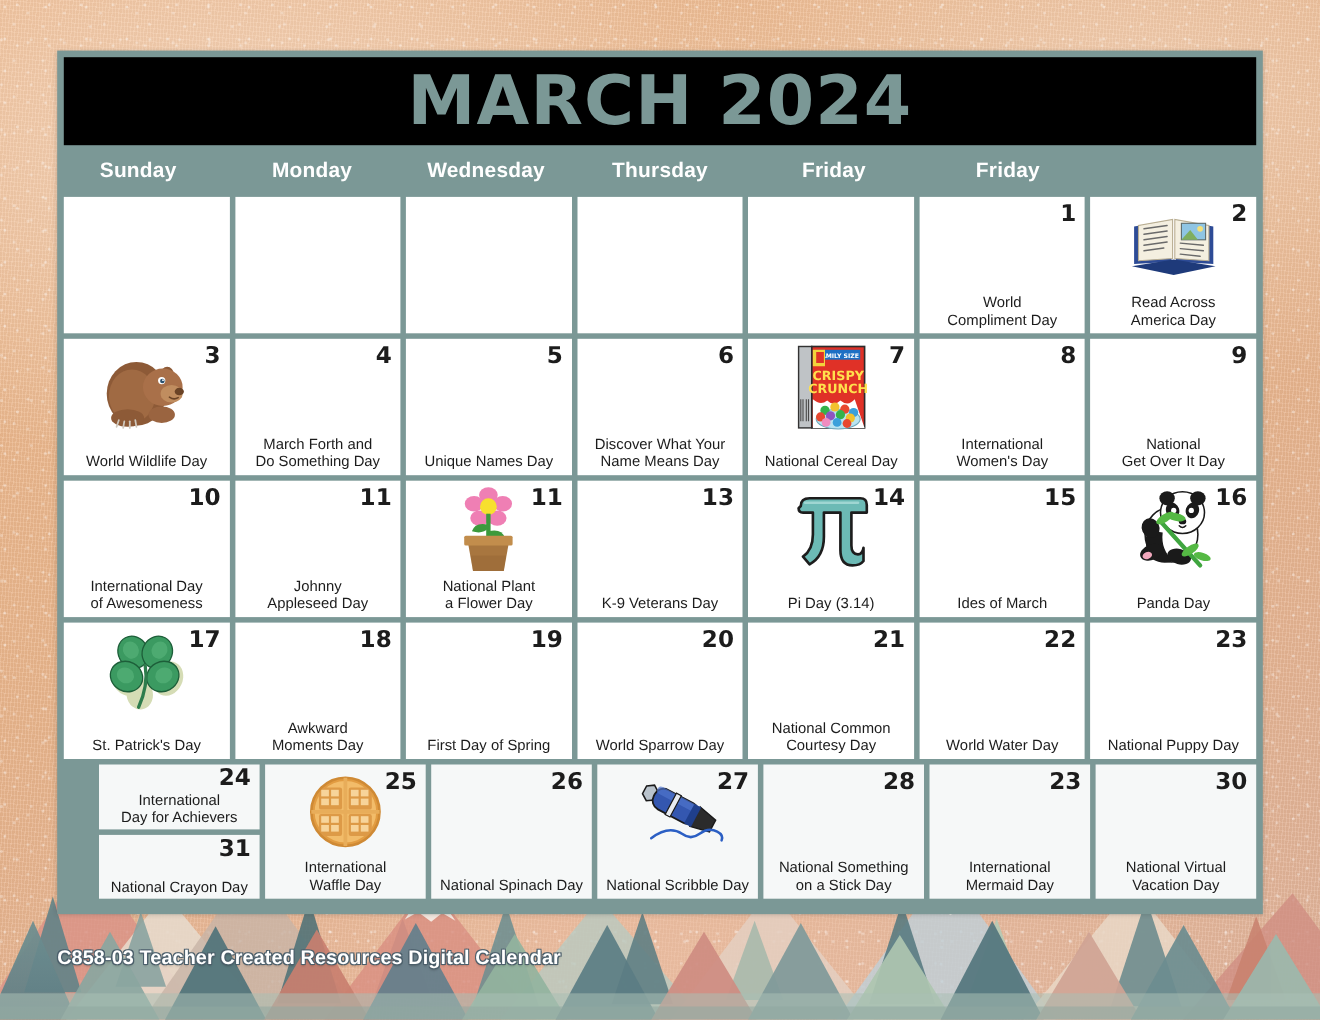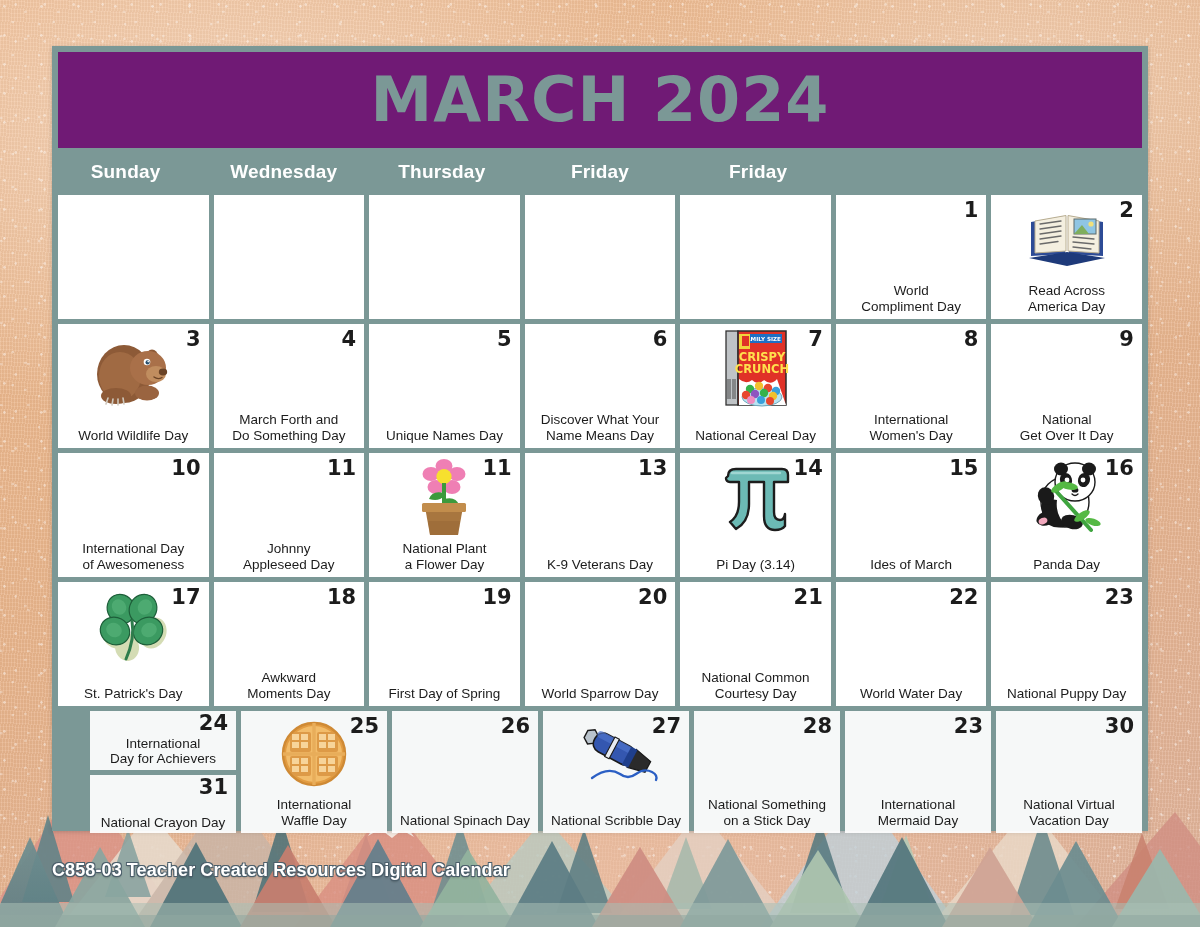--- a/index.html
+++ b/index.html
@@ -50,22 +50,22 @@
     top: 46px;
     width: 1096px;
     height: 785px;
     background: #7b9896;
     padding: 6px;
     box-shadow: 0 1px 4px rgba(60,60,60,.25);
   }
 
   
   #title-banner {
-    height: 96px;
-    background: #701a75;
+    height: 80px;
+    background: #000000;
     display: flex;
     align-items: center;
     justify-content: center;
   }
   #title-text {
     font-size: 62px;
     font-weight: 800;
     letter-spacing: 1px;
     color: #7b9896;
     font-family: "DejaVu Sans", sans-serif;
@@ -225,20 +225,21 @@
 </div>
 
 <div id="calendar">
 
   <div id="title-banner">
     <div id="title-text">MARCH 2024</div>
   </div>
 
   <div id="weekday-row">
     <div class="weekday">Sunday</div>
+    <div class="weekday">Monday</div>
     <div class="weekday">Wednesday</div>
     <div class="weekday">Thursday</div>
     <div class="weekday">Friday</div>
     <div class="weekday">Friday</div>
   </div>
 
   <div id="weeks-container">
       <div class="week-row">
         <div class="day-cell empty"></div>
         <div class="day-cell empty"></div>

